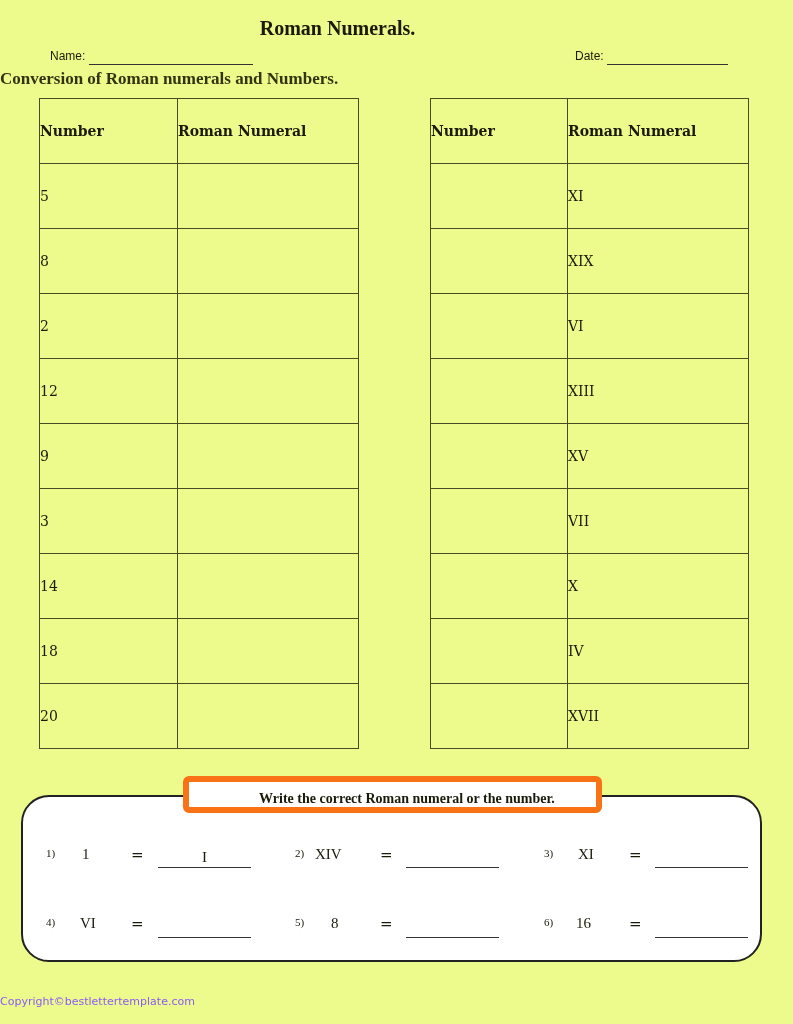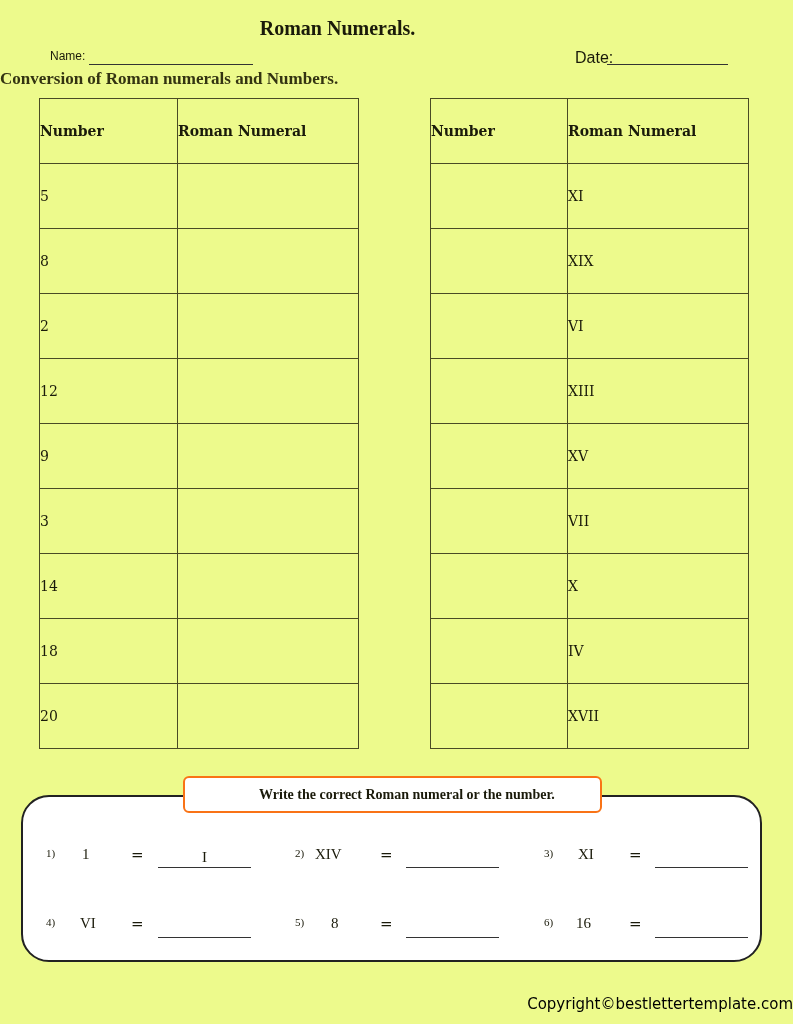--- a/index.html
+++ b/index.html
@@ -9,21 +9,21 @@
     font-family:"DejaVu Serif", "Liberation Serif", serif;
     color:#1a1a0a;
   }
   .abs { position:absolute; }
   .title {
     left:0; width:675px; top:17px; text-align:center;
     font-family:"Liberation Serif", serif; font-weight:bold; font-size:20px;
   }
   .name-label { left:50px; top:49px; font-size:12px; font-family:"Liberation Sans", sans-serif; }
   .name-line { left:89px; top:64px; width:164px; border-bottom:1px solid #333; }
-  .date-label { left:575px; top:49px; font-size:16px; font-family:"Liberation Sans", sans-serif; }
+  .date-label { left:575px; top:49px; font-size:12px; font-family:"Liberation Sans", sans-serif; }
   .date-line { left:607px; top:64px; width:121px; border-bottom:1px solid #333; }
   .subtitle {
     left:0; width:793px; top:69px; text-align:left;
     font-family:"Liberation Serif", serif; font-weight:bold; font-size:17px; color:#333311;
   }
   table.conv {
     position:absolute; border-collapse:collapse; table-layout:fixed;
   }
   table.conv td, table.conv th {
     border:1px solid #4a4a25; text-align:left; vertical-align:middle;
@@ -31,32 +31,32 @@
   }
   table.conv th { font-weight:bold; font-size:14px; }
   #left-table { left:39px; top:98px; }
   #right-table { left:430px; top:98px; }
   .panel {
     left:21px; top:795px; width:741px; height:167px;
     background:#ffffff; border:2px solid #222; border-radius:28px; box-sizing:border-box;
   }
   .panel-title {
     left:183px; top:776px; width:419px; height:37px; box-sizing:border-box;
-    background:#ffffff; border:2px solid #f97316; border-radius:6px;
+    background:#ffffff; border:6px solid #f97316; border-radius:6px;
     text-align:center; line-height:33px; font-weight:bold; font-size:14px;
     font-family:"Liberation Serif", serif;
     padding-left:29px;
   }
   .q-num { font-size:11px; font-family:"Liberation Serif", serif; }
   .q-val { font-size:15px; font-family:"Liberation Serif", serif; }
   .q-eq { font-size:15px; }
   .q-line { border-bottom:1px solid #333; width:93px; height:18px; text-align:center; font-size:15px; font-family:"Liberation Serif", serif; }
   .footer {
-    left:0; width:793px; top:995px; text-align:right;
-    font-family:"DejaVu Sans", sans-serif; font-size:15px; color:#000000;
+    left:0; width:793px; top:995px; text-align:left;
+    font-family:"DejaVu Sans", sans-serif; font-size:11px; color:#8b5cf6;
   }
 </style>
 </head>
 <body>
 
 <div class="abs title">Roman Numerals.</div>
 <div class="abs name-label">Name:</div>
 <div class="abs name-line"></div>
 <div class="abs date-label">Date:</div>
 <div class="abs date-line"></div>

